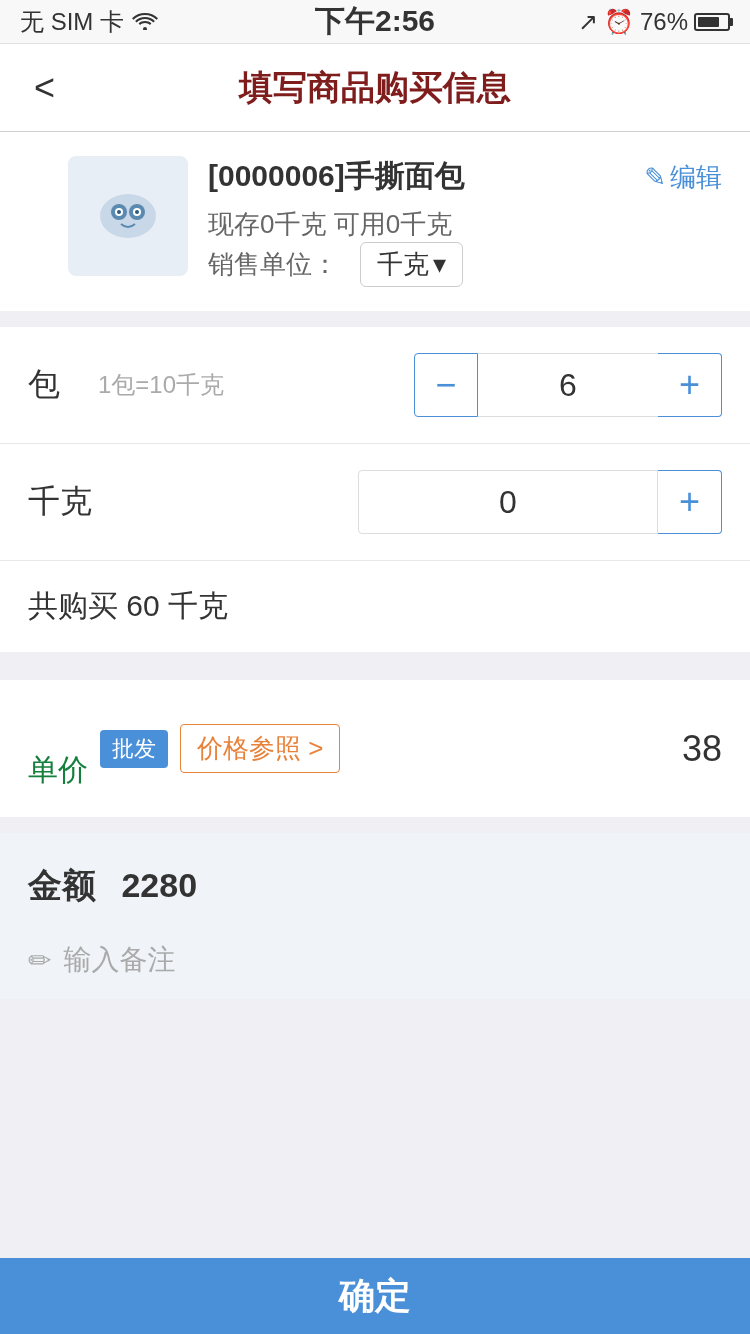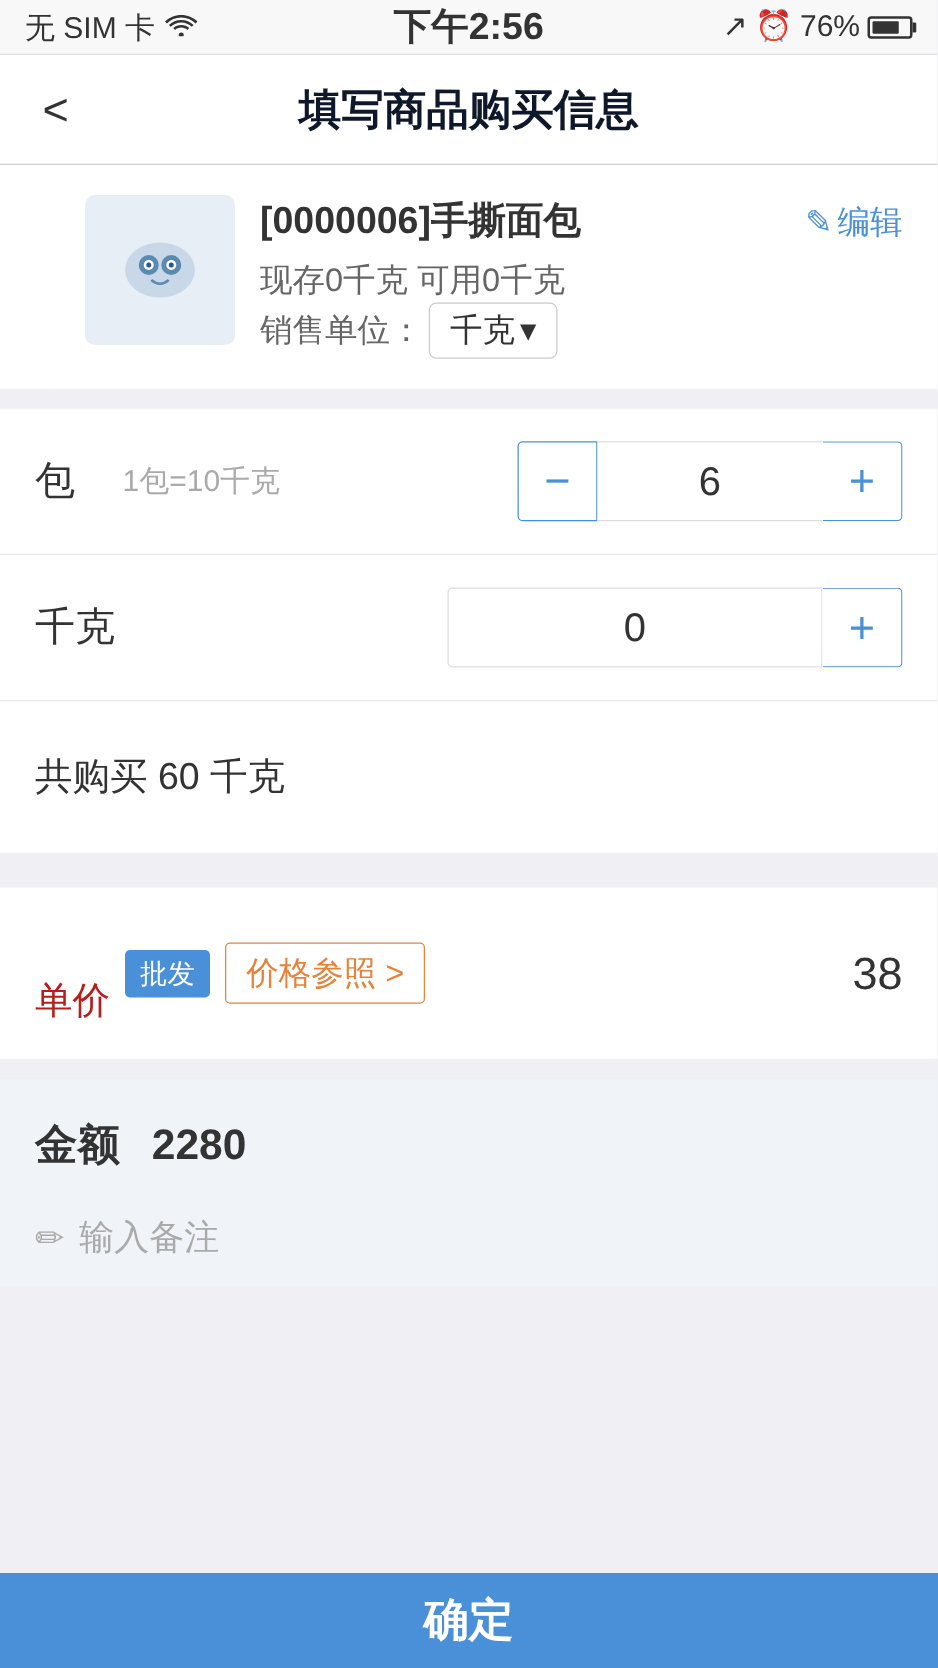--- a/index.html
+++ b/index.html
@@ -71,21 +71,21 @@
       position: absolute;
       left: 24px;
       font-size: 36px;
       color: #333;
       cursor: pointer;
       padding: 10px;
     }
     .nav-title {
       font-size: 34px;
       font-weight: 600;
-      color: #0f172a;
+      color: #7f1d1d;
     }
 
     
     .section {
       background: #fff;
       margin-bottom: 16px;
     }
 
     
     .product-section {
@@ -104,21 +104,21 @@
       display: flex;
       align-items: center;
       justify-content: center;
       flex-shrink: 0;
       font-size: 40px;
       color: #5b8ab0;
     }
     .product-info { flex: 1; }
     .product-name { font-size: 30px; font-weight: 600; color: #333; margin-bottom: 10px; }
     .product-stock { font-size: 26px; color: #666; margin-bottom: 0; }
-    .product-unit-row { display: flex; align-items: center; gap: 5px; font-size: 26px; color: #666; }
+    .product-unit-row { display: flex; align-items: center; gap: 22px; font-size: 26px; color: #666; }
     .unit-badge {
       background: #fff;
       border: 1px solid #ccc;
       border-radius: 6px;
       padding: 4px 16px;
       font-size: 26px;
       color: #333;
       display: flex;
       align-items: center;
       gap: 4px;
@@ -200,21 +200,21 @@
       font-size: 32px;
       color: #333;
       outline: none;
       background: #fff;
       border-radius: 4px 0 0 4px;
     }
 
     
     .total-section {
       background: #fff;
-      padding: 40px 28px;
+      padding: 25px 28px;
       display: flex;
       align-items: center;
       justify-content: space-between;
       margin-bottom: 28px;
       border-top: 1px solid #e8e8e8;
     }
     .total-label { font-size: 30px; color: #333; }
     .batch-btn {
       border: 1px solid #4a90d9;
       color: #4a90d9;
@@ -226,21 +226,21 @@
     }
 
     
     .price-section {
       background: #fff;
       padding: 26px 28px;
       display: flex;
       align-items: center;
       margin-bottom: 0;
     }
-    .price-label { font-size: 30px; color: #b91c1c; margin-top: 44px; }
+    .price-label { font-size: 30px; color: #15803d; margin-top: 44px; }
     .price-tag {
       background: #4a90d9;
       color: #fff;
       font-size: 22px;
       padding: 4px 12px;
       border-radius: 4px;
       margin: 0 12px;
     }
     .price-ref-btn {
       border: 1px solid #e8823a;

